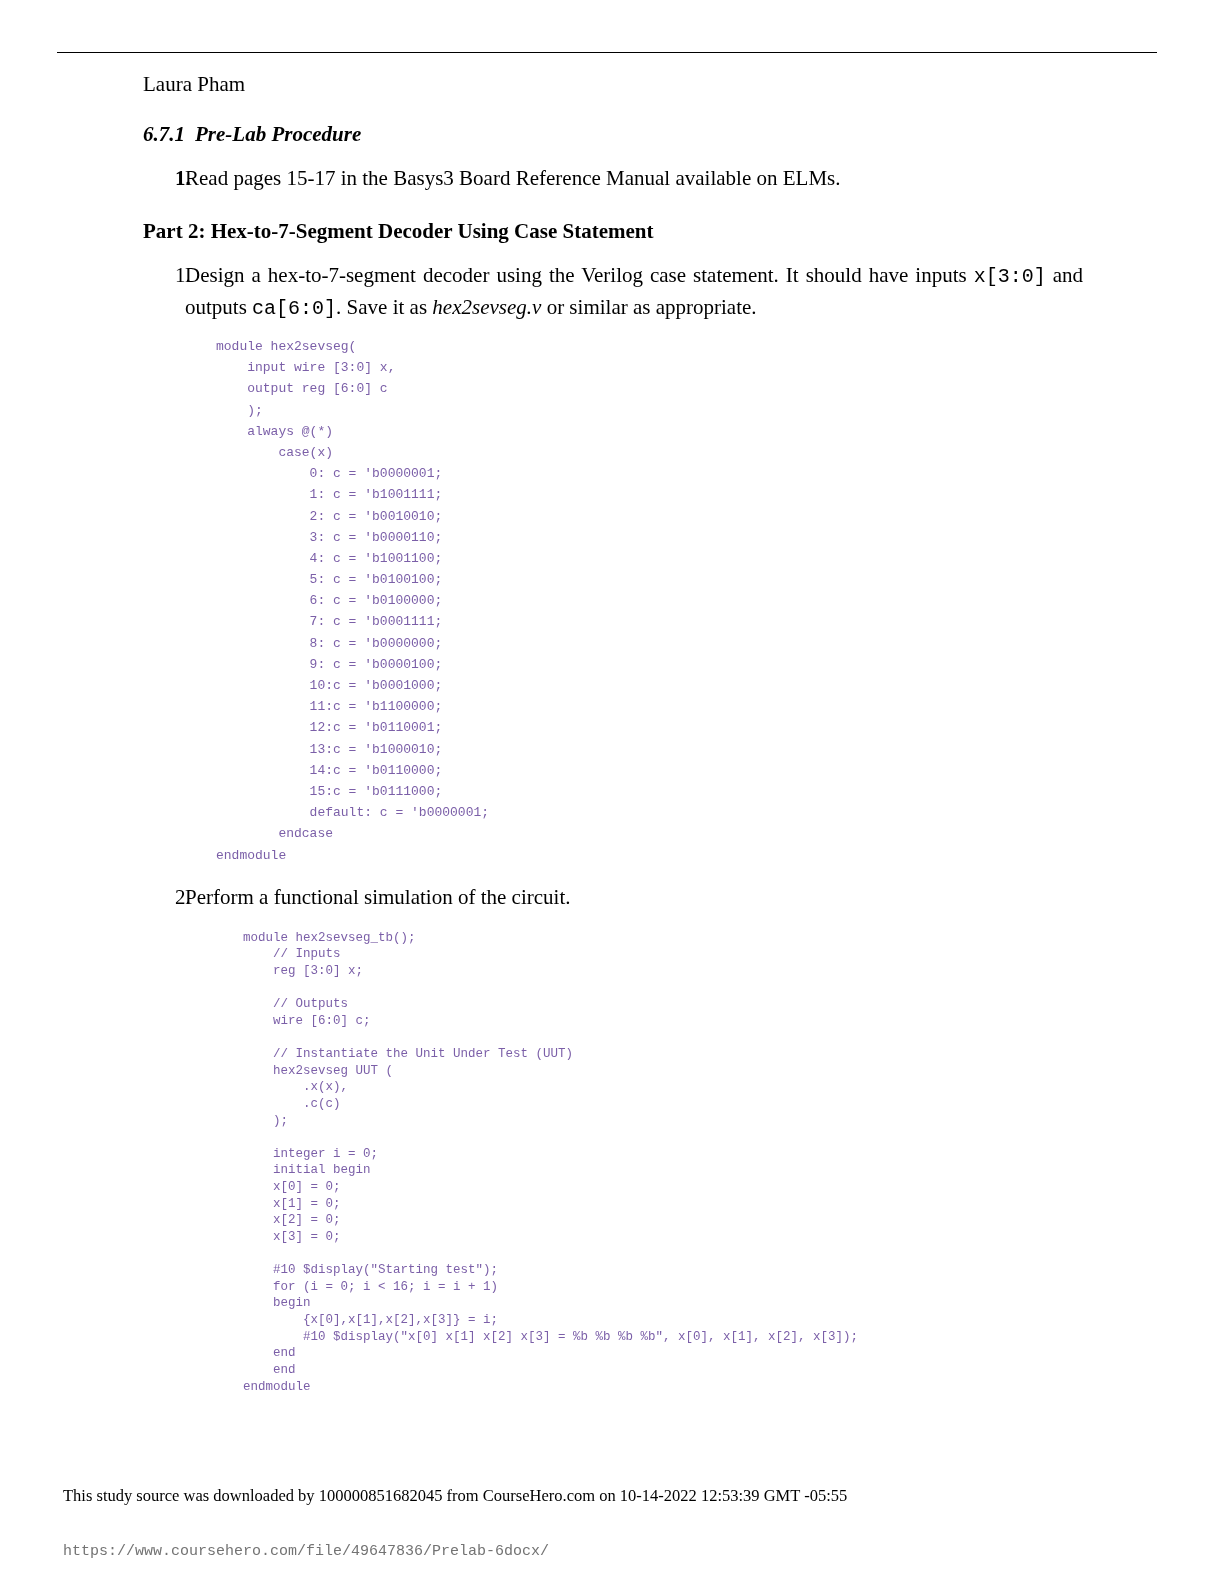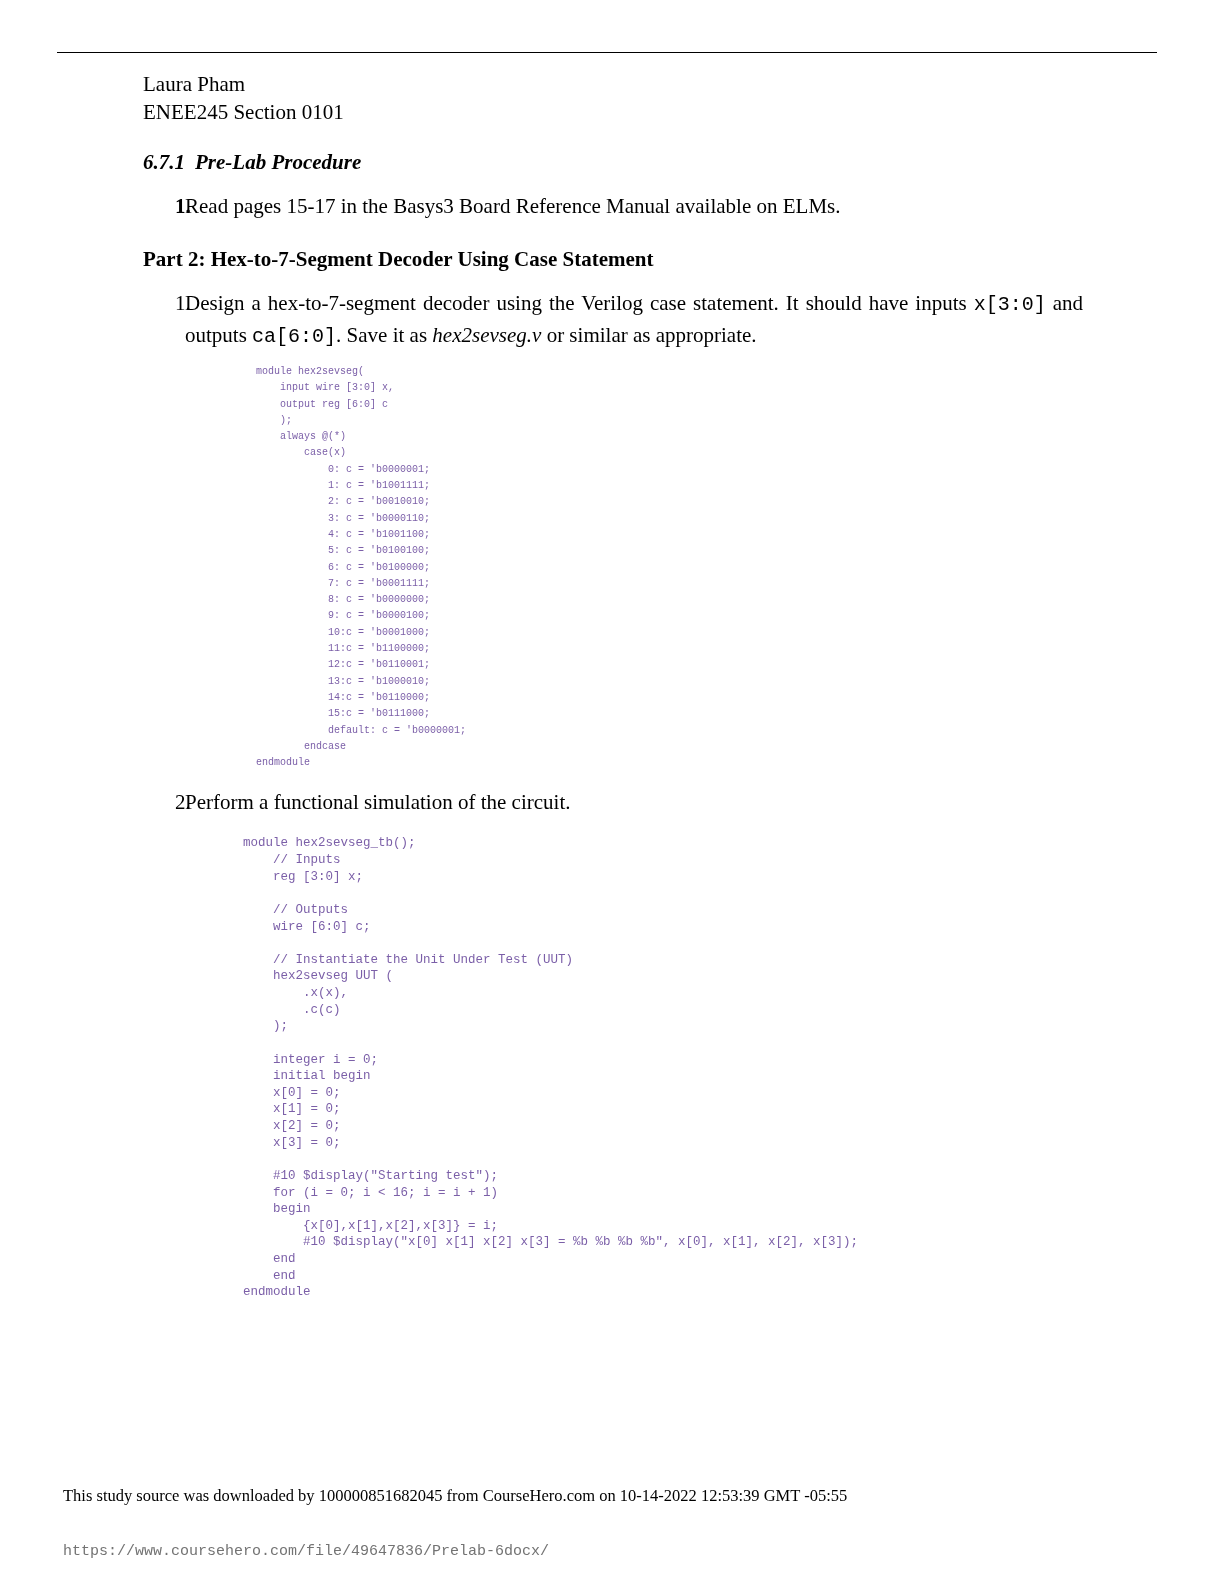--- a/index.html
+++ b/index.html
@@ -77,25 +77,25 @@
   .mono-inline {
     font-family: "Liberation Mono", monospace;
     font-size: 20px;
   }
   .italic {
     font-style: italic;
     margin-top: 46px;
   }
   .code-block {
     font-family: "Liberation Mono", monospace;
-    font-size: 10px;
+    font-size: 13px;
     line-height: 1.63;
     white-space: pre;
     margin-top: 12px;
-    margin-left: 113px;
+    margin-left: 73px;
     color: #7b5fa8;
   }
   .code-block.second {
     margin-left: 100px;
     margin-top: 18px;
     font-size: 12.5px;
     line-height: 1.33;
   }
   .footer-note {
     position: absolute;
@@ -117,21 +117,20 @@
 </head>
 <body>
 
 <div class="page">
 
   <div class="top-rule"></div>
 
   <div class="content">
 
     <div class="name-line">Laura Pham</div>
-    <div class="name-line">ENEE245 Section 0101</div>
 
     <div class="section-heading">
       <span class="num">6.7.1</span><span>Pre-Lab Procedure</span>
     </div>
 
 
     <div class="list-item bold-marker">
       <div class="marker">1.</div>
       <div class="body">Read pages 15-17 in the Basys3 Board Reference Manual available on ELMs.</div>
     </div>

